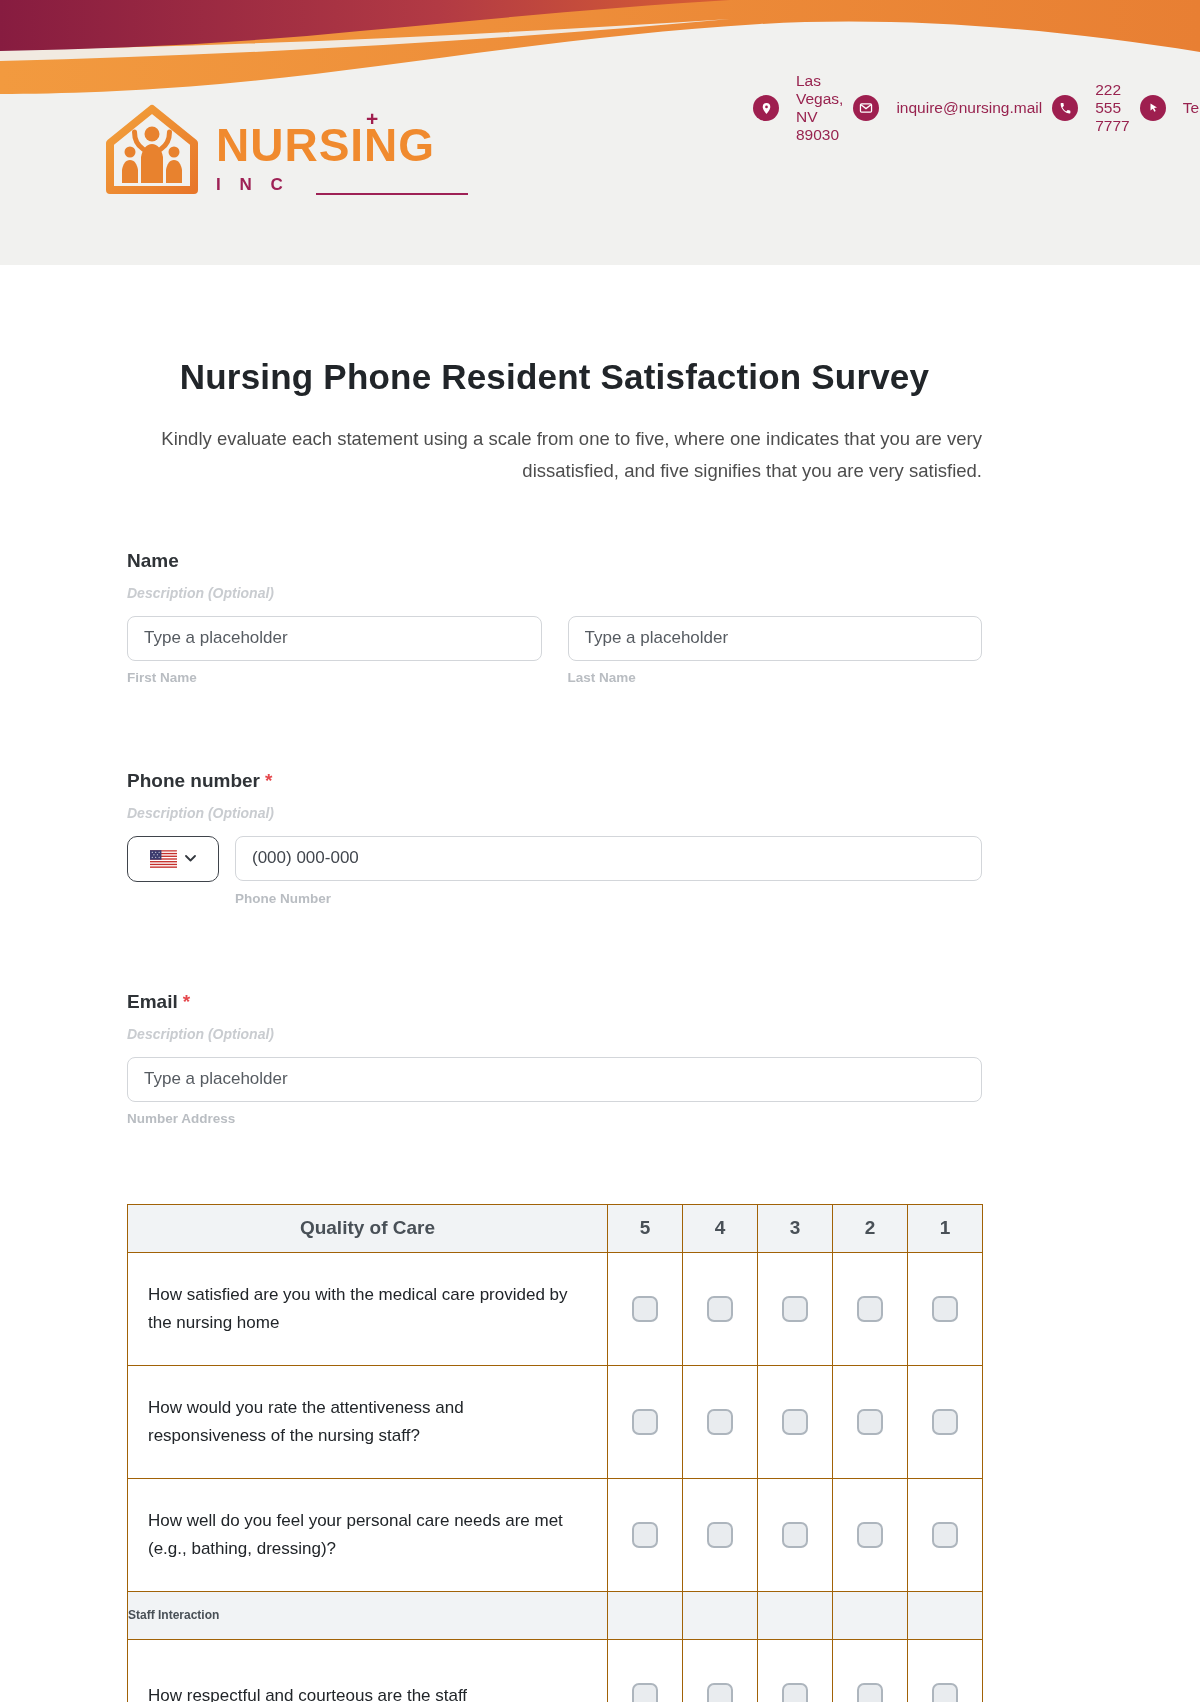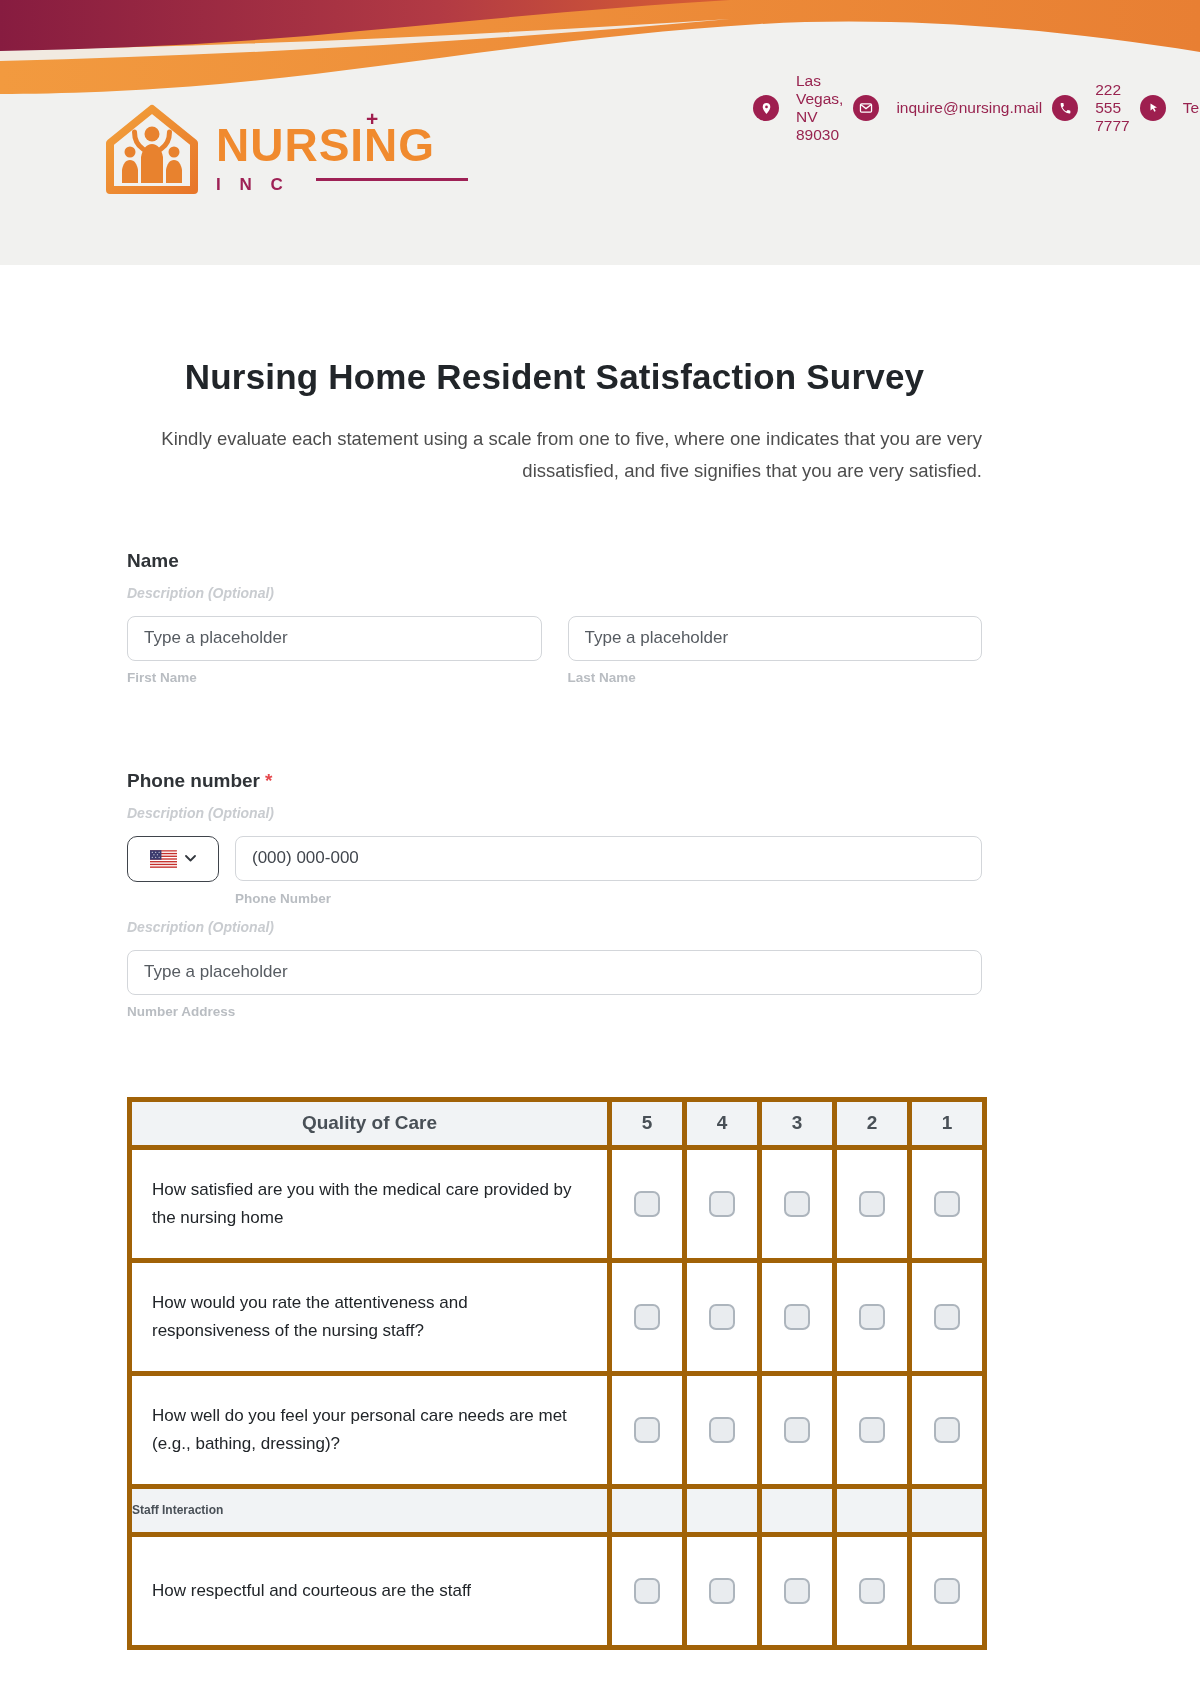--- a/index.html
+++ b/index.html
@@ -9,21 +9,21 @@
 
   
   .header { position:relative; height:265px; background:#F1F1EF; }
   .wave { position:absolute; top:0; left:0; width:1200px; height:100px; display:block; }
 
   .logo { position:absolute; left:104px; top:102px; display:flex; align-items:flex-start; gap:16px; }
   .logo-house { display:block; }
   .logo-text { margin-top:20px; position:relative; }
   .logo-name { font-size:46px; font-weight:700; color:#F08A2E; letter-spacing:1px; line-height:1; }
   .logo-plus { position:absolute; top:-14px; left:150px; color:#A01E4E; font-weight:800; font-size:21px; line-height:1; }
-  .logo-sub-row { display:flex; align-items:flex-start; gap:26px; margin-top:7px; }
+  .logo-sub-row { display:flex; align-items:flex-end; gap:26px; margin-top:7px; }
   .logo-sub { font-size:17px; font-weight:700; letter-spacing:7px; color:#9E2155; }
   .logo-line { width:152px; height:2.5px; background:#9E2155; margin-top:3px; }
 
   .contact { position:absolute; left:753px; top:95px; display:flex; flex-direction:row; gap:10px; }
   .contact-item { display:flex; align-items:center; gap:17px; height:26px; }
   .contact-badge { width:26px; height:26px; border-radius:50%; background:#9E1F4F; display:flex; align-items:center; justify-content:center; flex:0 0 26px; }
   .contact-text { font-size:15.5px; color:#98234F; }
 
   
   .content { width:855px; margin-left:127px; }
@@ -47,21 +47,21 @@
   .phone-row { display:flex; gap:16px; margin-top:15px; }
   .flag-select { width:92px; height:46px; border:1.6px solid #3F444B; border-radius:10px; background:#fff;
                  display:flex; align-items:center; justify-content:center; gap:8px; cursor:pointer; }
   .phone-wrap { flex:1; }
   .caption.indent { margin-left:108px; }
 
   
   .survey-table { width:855px; margin-top:78px; border-collapse:collapse; table-layout:fixed; }
   .survey-table col.q-col { width:480px; }
   .survey-table col.s-col { width:75px; }
-  .survey-table th, .survey-table td { border:5px solid #a16207; }
+  .survey-table th, .survey-table td { border:1px solid #a16207; }
   .survey-table thead th { background:#F1F3F5; color:#495057; font-weight:700; font-size:19px; height:48px; text-align:center; }
   .q-row { height:113px; }
   .q-cell { padding:0 26px 0 20px; font-size:17px; color:#212529; line-height:1.62; vertical-align:middle; text-align:left; }
   .cb-cell { text-align:center; vertical-align:middle; }
   .checkbox { width:26px; height:26px; border-radius:7px; background:#E9ECEF; border:2px solid #ADB5BD; margin:0 auto; cursor:pointer; }
   .section-row { height:48px; }
   .section-row td { background:#F1F3F5; }
   .section-cell { text-align:left; font-weight:700; font-size:12px; color:#495057; }
 </style>
 </head>
@@ -148,21 +148,21 @@
               <path d="M7 3 L20 10.8 L14.3 12 L17.4 18.2 L14.7 19.6 L11.6 13.4 L7 17.2 Z"></path>
             </svg>
         </span>
         <span class="contact-text">Template.net</span>
       </div>
     </div>
   </div>
 
   <div class="content">
 
-    <h1 class="title">Nursing Home Resident Satisfaction Survey</h1>
+    <h1 class="title">Nursing Phone Resident Satisfaction Survey</h1>
     <p class="intro">Kindly evaluate each statement using a scale from one to five, where one indicates that you are very dissatisfied, and five signifies that you are very satisfied.</p>
 
     <div class="field-label">Name</div>
     <div class="description">Description (Optional)</div>
     <div class="name-row">
       <div class="name-col">
         <input class="input" type="text" placeholder="Type a placeholder" style="">
         <div class="caption">First Name</div>
       </div>
       <div class="name-col">
@@ -203,20 +203,23 @@
         <svg width="11" height="7" viewBox="0 0 11 7">
           <path d="M1 1 L5.5 5.5 L10 1" stroke="#33383E" stroke-width="1.8" fill="none" stroke-linecap="round" stroke-linejoin="round"></path>
         </svg>
       </button>
       <div class="phone-wrap">
         <input class="input phone" type="text" placeholder="(000) 000-000" style="">
       </div>
     </div>
     <div class="caption indent">Phone Number</div>
 
+    <div class="field-label mt-lg">
+      <span>Email</span><span class="req">*</span>
+    </div>
     <div class="description">Description (Optional)</div>
     <div style="margin-top:15px;">
       <input class="input" type="text" placeholder="Type a placeholder" style="">
     </div>
     <div class="caption">Number Address</div>
 
     <table class="survey-table">
       <colgroup>
         <col class="q-col">
           <col class="s-col">

